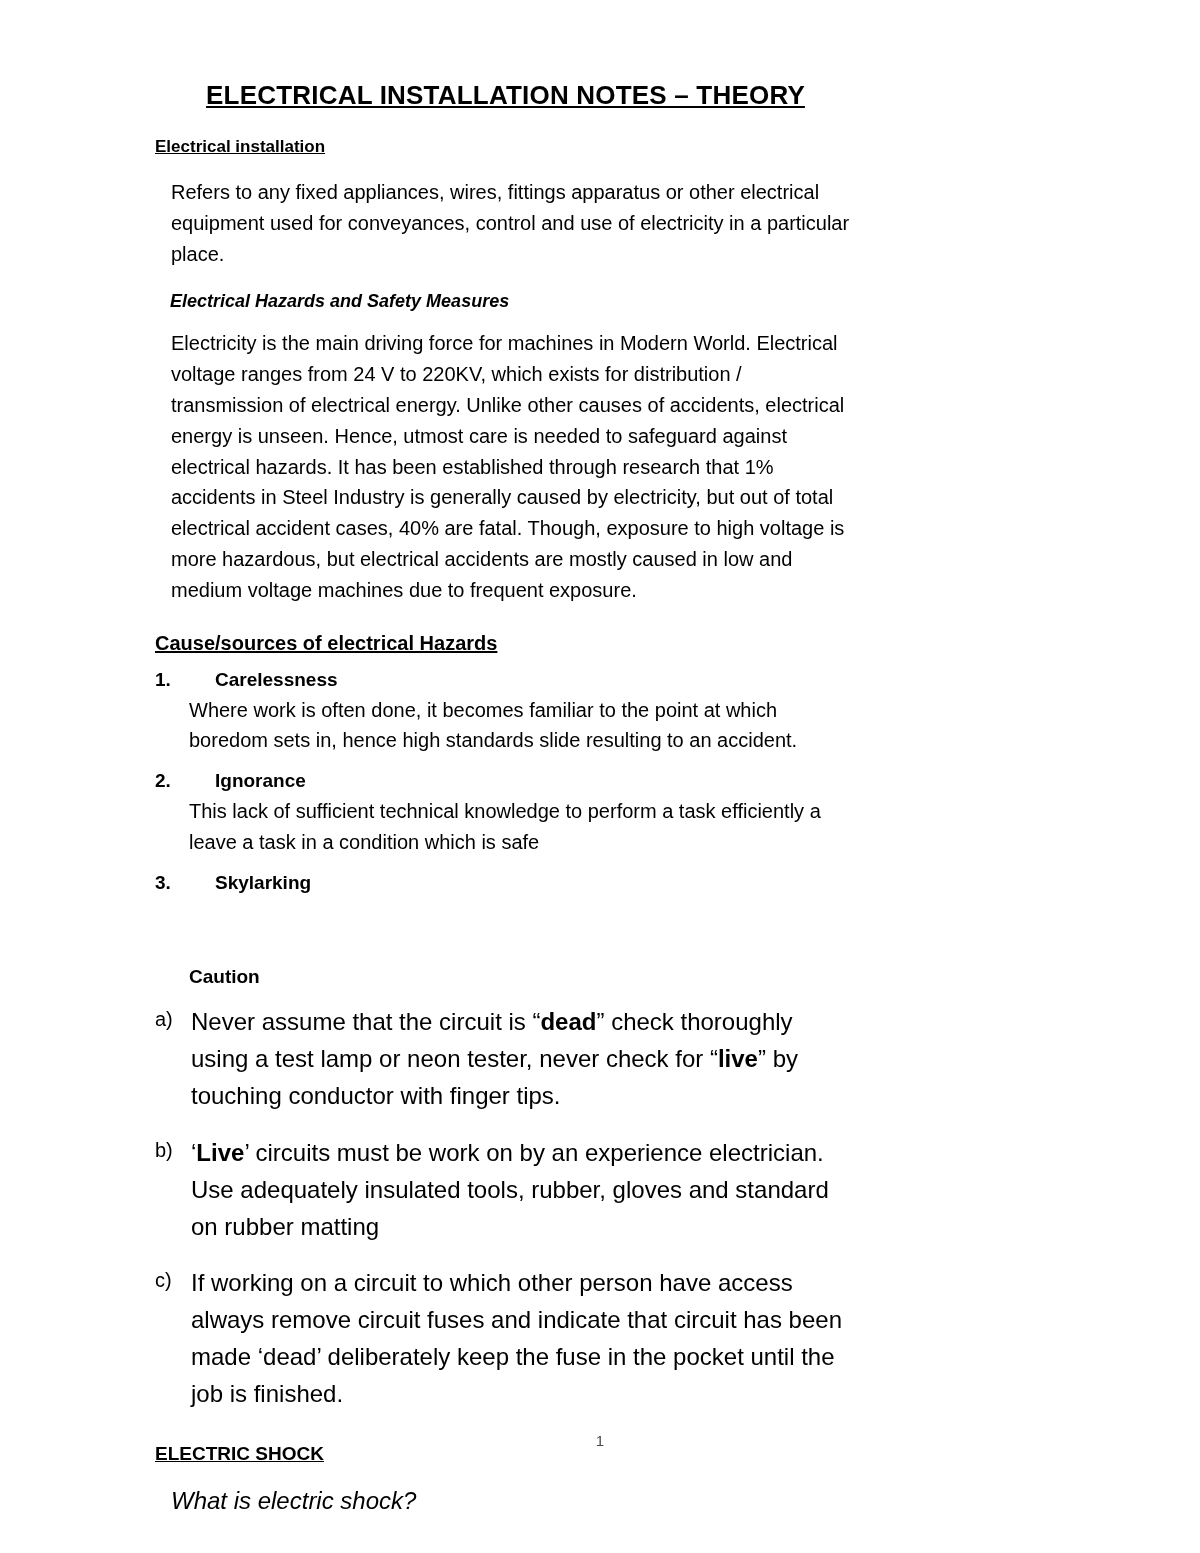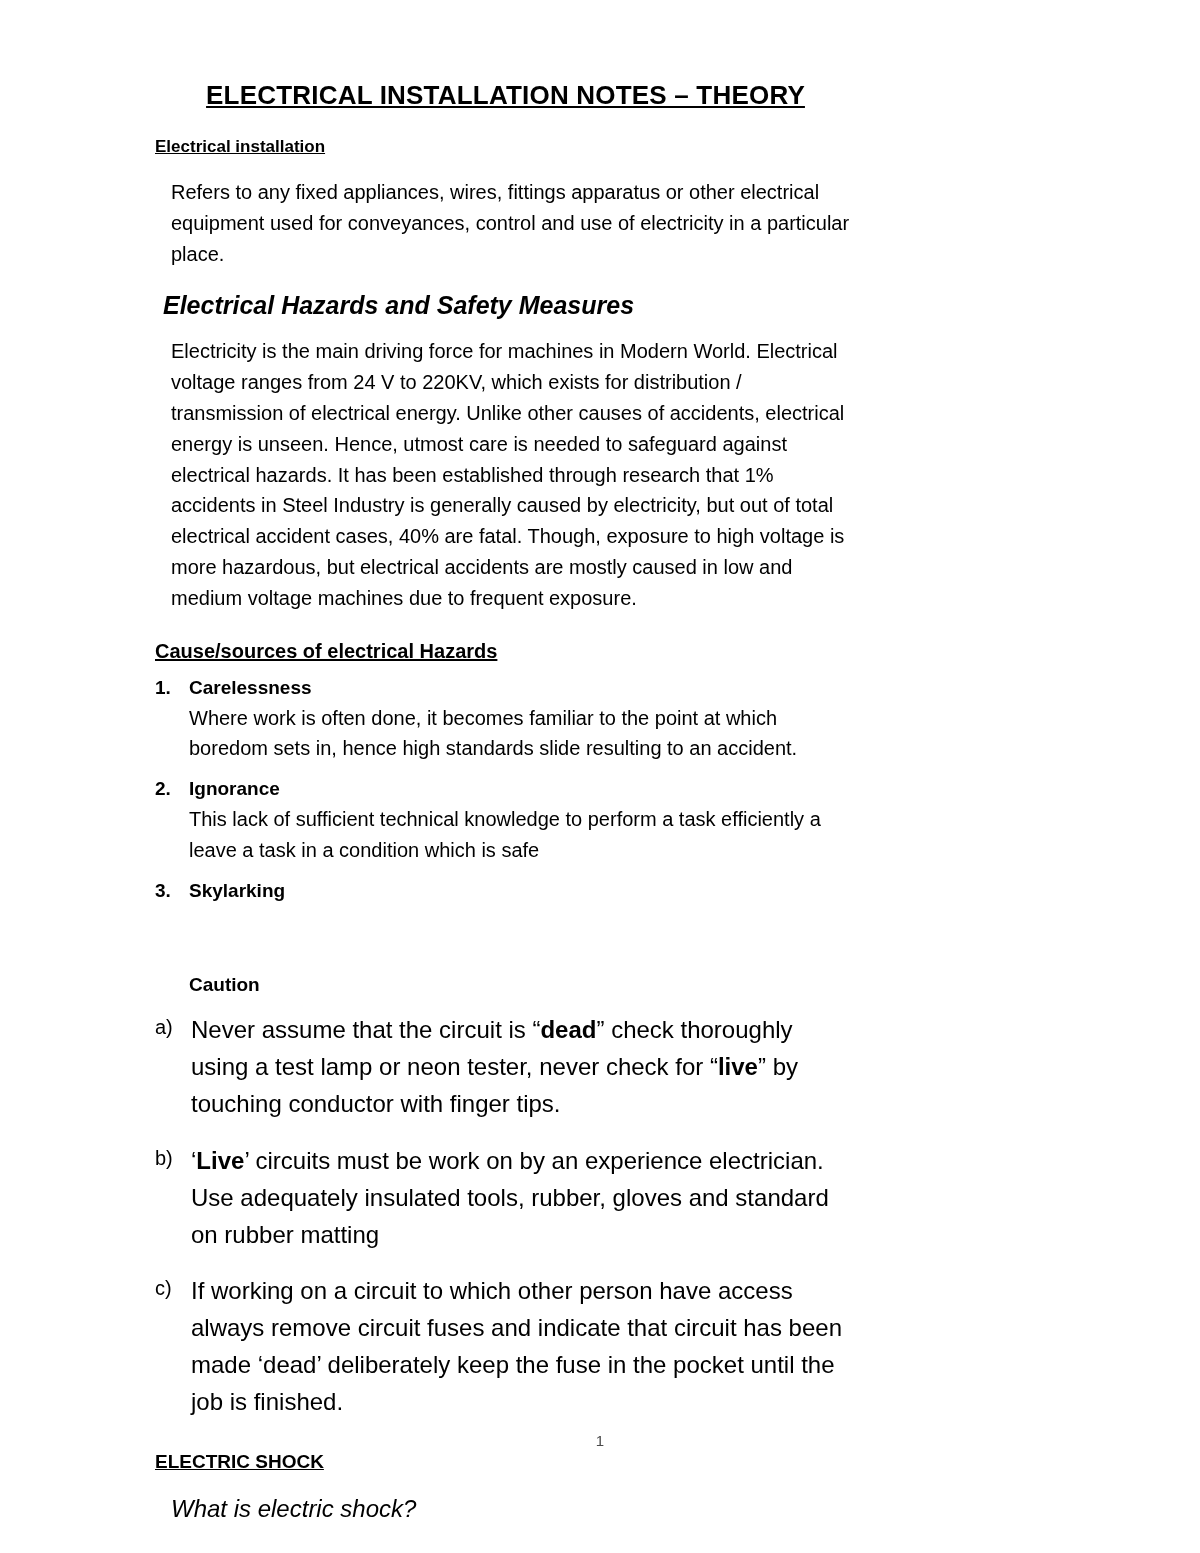--- a/index.html
+++ b/index.html
@@ -30,24 +30,24 @@
     margin: 10px 0 26px 0;
     letter-spacing: 0.2px;
   }
   h2.section-title {
     font-size: 17px;
     font-weight: bold;
     text-decoration: underline;
     margin: 0 0 20px 0;
   }
   h3.sub-title-italic {
-    font-size: 25px;
+    font-size: 18px;
     font-weight: bold;
     font-style: italic;
-    margin: 22px 0 16px 8px;
+    margin: 22px 0 16px 15px;
   }
   h3.sub-title-underline {
     font-size: 20px;
     font-weight: bold;
     text-decoration: underline;
     margin: 26px 0 14px 0;
   }
   p.body-text {
     font-size: 20px;
     line-height: 1.54;
@@ -60,20 +60,21 @@
   }
   .num-item .marker {
     width: 34px;
     flex: none;
     font-size: 19px;
     font-weight: bold;
   }
   .num-item .heading {
     font-size: 19px;
     font-weight: bold;
+    margin-left: 26px;
   }
   .num-body {
     font-size: 20px;
     line-height: 1.54;
     margin: 0 0 12px 34px;
   }
   .caution-head {
     font-size: 19px;
     font-weight: bold;
     margin: 72px 0 16px 34px;

